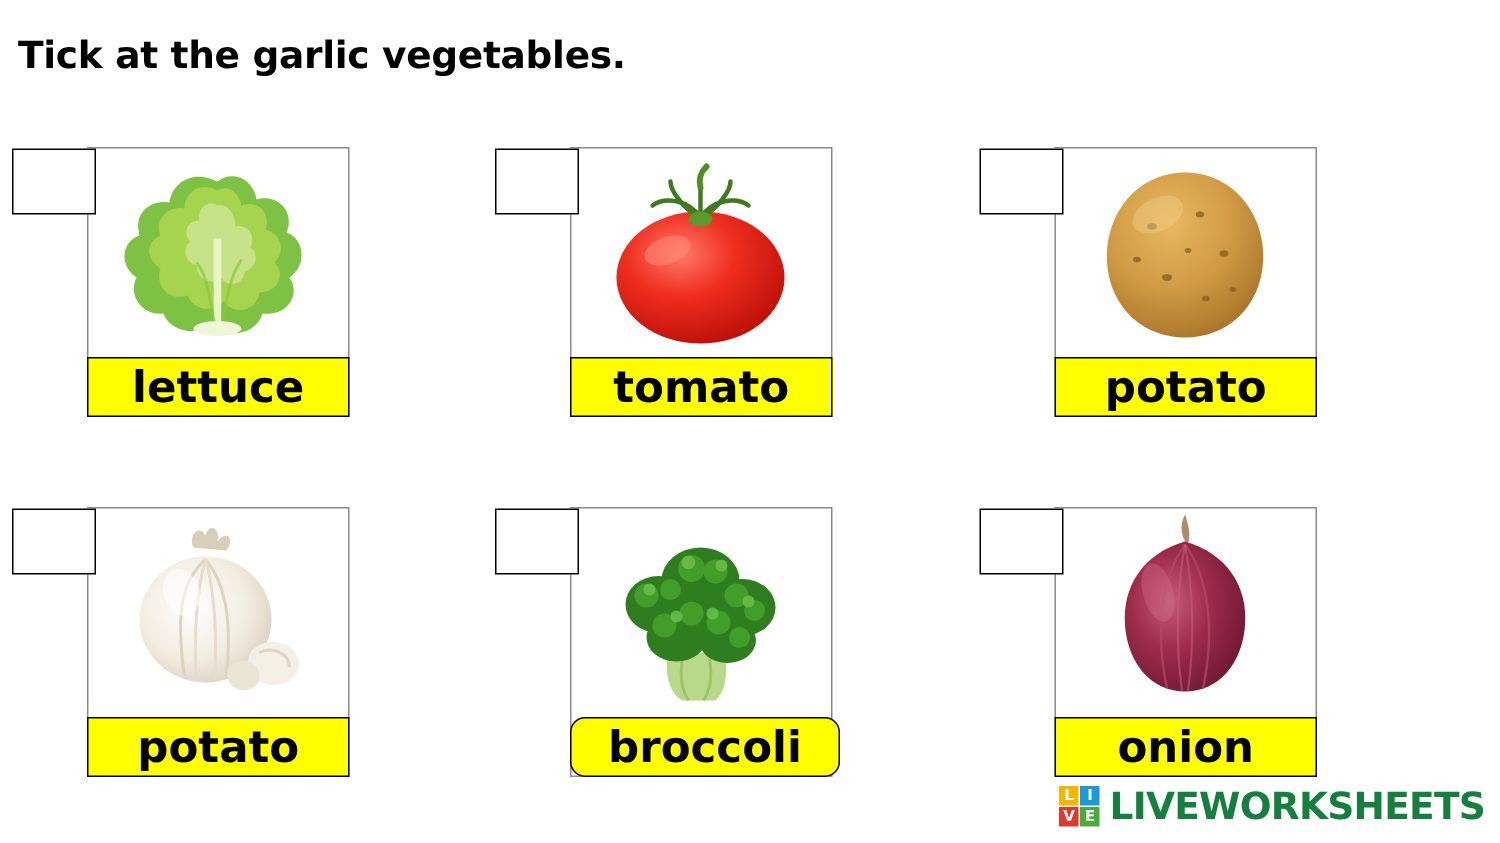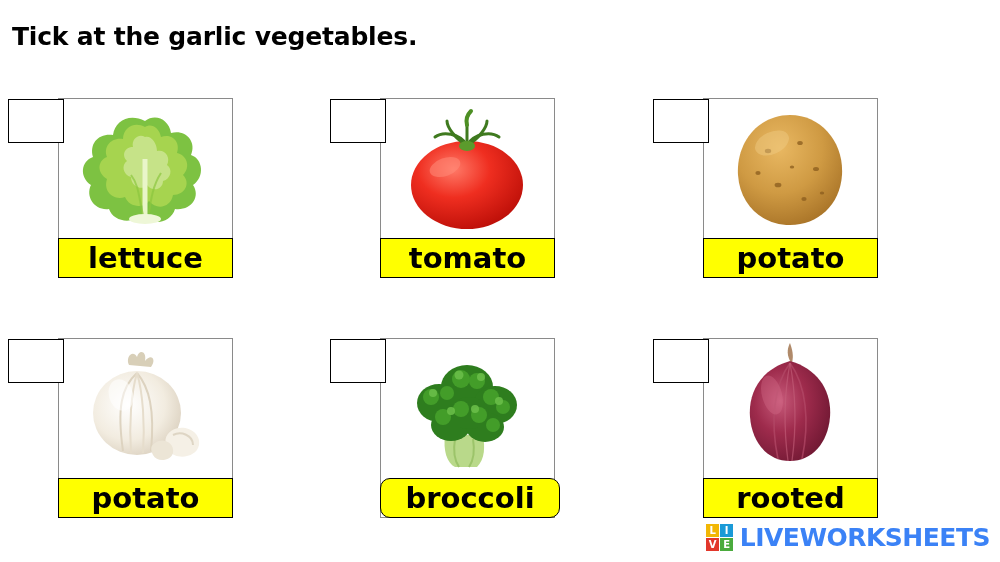--- a/index.html
+++ b/index.html
@@ -124,21 +124,21 @@
     font-family: "DejaVu Sans", sans-serif;
     margin: 0.5px;
   }
   .lb-l { background: #f2b705; }
   .lb-i { background: #1a9ad7; }
   .lb-v { background: #e2372b; }
   .lb-e { background: #4aab3d; }
   .logo-text {
     font-size: 25px;
     font-weight: bold;
-    color: #3b82f6;
+    color: #15803d;
     letter-spacing: -0.5px;
     font-family: "DejaVu Sans", sans-serif;
   }
 
   
   .veg-svg { display:block; }
 </style>
 </head>
 <body>
 
@@ -321,21 +321,21 @@
               <path d="M86 22 C58 30 44 52 46 78 C48 104 64 122 86 122 C108 122 124 104 126 78 C128 52 114 30 86 22 Z" fill="url(#onGrad)"></path>
               <path d="M86 24 C70 46 66 82 74 120" stroke="#b44a68" stroke-width="1.6" fill="none" opacity="0.7"></path>
               <path d="M86 24 C102 46 106 82 98 120" stroke="#b44a68" stroke-width="1.6" fill="none" opacity="0.7"></path>
               <path d="M86 24 C80 56 80 92 84 122" stroke="#c4607c" stroke-width="1.3" fill="none" opacity="0.6"></path>
               <path d="M86 24 C92 56 92 92 88 122" stroke="#c4607c" stroke-width="1.3" fill="none" opacity="0.6"></path>
               <ellipse cx="68" cy="56" rx="10" ry="20" fill="#d6708c" opacity="0.35" transform="rotate(-15 68 56)"></ellipse>
             </svg>
           </div>
         </div>
         <div class="tickbox"></div>
-        <div class="label">rooted</div>
+        <div class="label">onion</div>
       </div>
 
     </div>
   </div>
 
   <div class="footer-logo">
     <div class="logo-blocks">
       <div class="brow">
         <span class="lb-l">L</span>
         <span class="lb-i">I</span>

